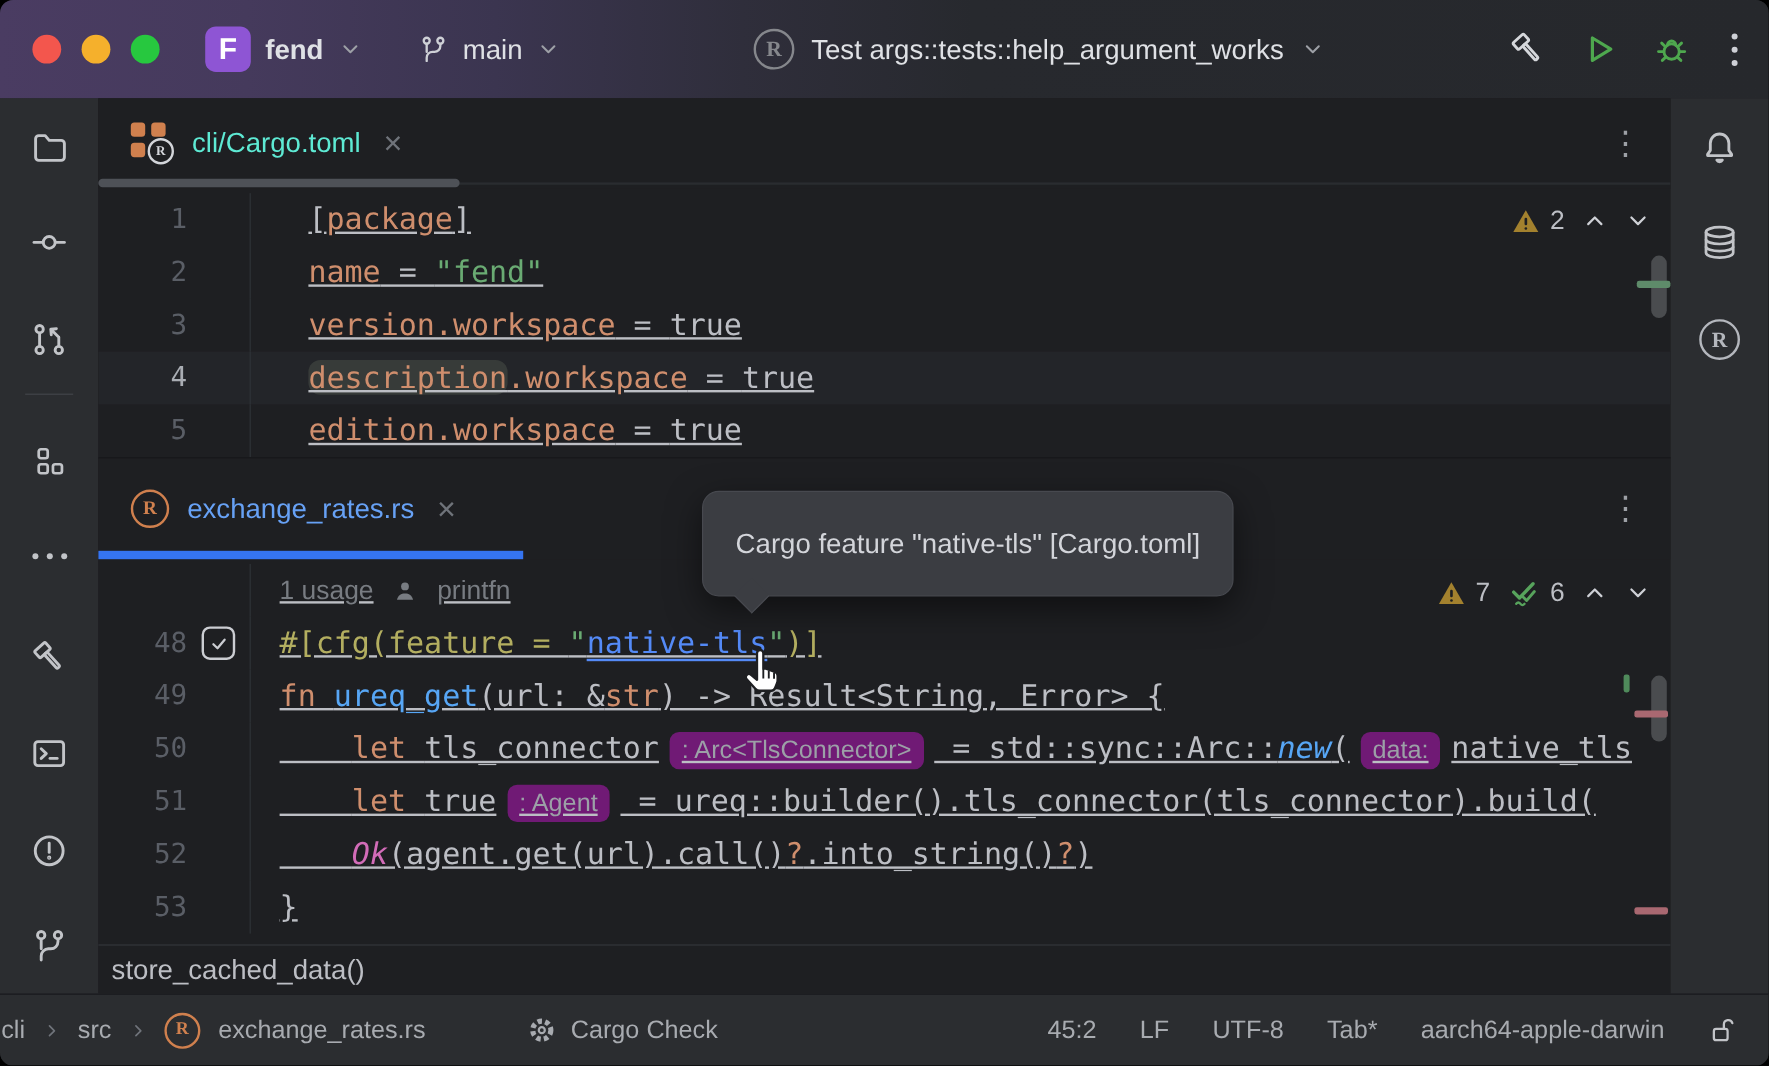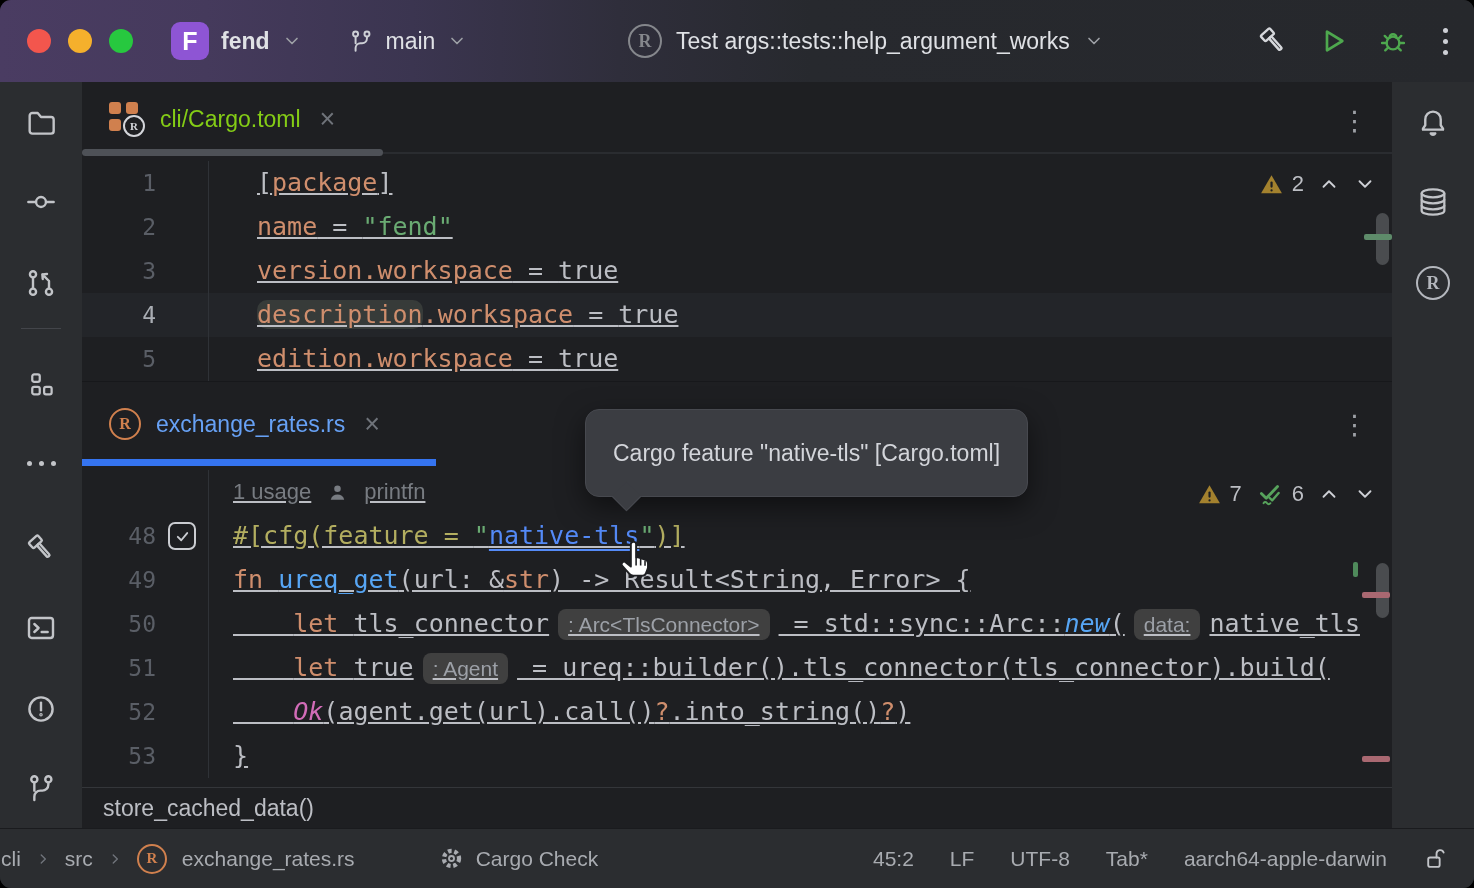--- a/index.html
+++ b/index.html
@@ -33,21 +33,21 @@
     justify-content:center;color:#C2C4C8;}
   .rail-div{position:absolute;left:21px;width:40px;height:1px;background:#43454A;}
   .hdots{display:flex;gap:7px;}
   .hdots i{width:5px;height:5px;border-radius:50%;background:#C2C4C8;display:block;}
   
   .center{position:absolute;left:82px;top:82px;right:82px;bottom:60px;background:#1E1F22;}
   .tabbar{position:relative;display:flex;align-items:center;background:#1E1F22;}
   .tabbar.one{height:75px;}
   .tabbar.two{height:84px;border-top:1px solid #17181B;}
   .tab{display:flex;align-items:center;gap:15px;padding:0 18px 0 27px;height:100%;}
-  .tab-title{font-size:23px;color:#84cc16;}
+  .tab-title{font-size:23px;color:#5eead4;}
   .tab-title.active{color:#67A1F5;}
   .tab-close{color:#6F737A;font-size:27px;line-height:1;margin-left:4px;}
   .kebab{position:absolute;right:24px;top:50%;transform:translateY(-50%);color:#9DA0A6;
     font-size:27px;font-family:"DejaVu Sans",sans-serif;}
   .hthumb{position:absolute;left:0;bottom:1px;width:301px;height:7px;border-radius:4px;background:#4E5157;}
   .htrack{position:absolute;left:0;right:0;bottom:3px;height:2px;background:#2A2C30;}
   .underline{position:absolute;left:0;bottom:0;width:354px;height:7px;background:#3574F0;}
   
   .cargoicon{position:relative;width:36px;height:35px;flex:none;}
   .cargoicon i{position:absolute;width:12px;height:12px;border-radius:3px;background:#D0804E;}
@@ -74,41 +74,41 @@
   .gic{width:52px;display:flex;align-items:center;justify-content:center;}
   .cod{flex:1;border-left:1px solid #2F3237;line-height:44px;white-space:pre;overflow:hidden;height:44px;text-decoration:underline;}
   .editor.one .cod{padding-left:48px;}
   .editor.two .cod{padding-left:24px;}
   .cod.usage{display:flex;align-items:center;gap:15px;white-space:normal;}
   .tp{color:#BCBEC4}.tk{color:#CF8E6D}.ts{color:#6AAB73}.tm{color:#B3AE60}
   .tlink{color:#548AF7;text-decoration:underline;text-underline-offset:5px;}
   .tfn{color:#57A6F5}.tkwit{color:#57A6F5;font-style:italic}
   .tenum{color:#D26CB8;font-style:italic}.tq{color:#CF8E6D}
   .thl{color:#CF8E6D;background:#373B39;border-radius:10px;}
-  .tchip{font-family:"Liberation Sans",sans-serif;font-size:21px;color:#9CA0A7;background:#404040;
+  .tchip{font-family:"Liberation Sans",sans-serif;font-size:21px;color:#9CA0A7;background:#701a75;
     border-radius:8px;padding:4px 10px;margin:0 9px;line-height:1;}
   .tdim{color:#787C82;font-size:22px;font-family:"Liberation Sans",sans-serif;}
   .gcheck{width:24px;height:24px;border:2.5px solid #CBCDD2;border-radius:7px;
     display:flex;align-items:center;justify-content:center;}
   
   .inspect{position:absolute;top:14px;right:16px;display:flex;align-items:center;gap:14px;
     font-family:"Liberation Sans",sans-serif;font-size:22px;color:#BCBEC4;z-index:5;}
   .inspect .cnt{margin-left:-6px;}
   .vthumb{position:absolute;width:13px;border-radius:7px;background:#4A4C4F;}
   .mark{position:absolute;border-radius:2px;}
   
   .tooltip{position:absolute;left:585px;top:409px;height:86px;background:#3B3D42;border:1px solid #47494F;
     border-radius:14px;box-shadow:0 10px 28px rgba(0,0,0,.5);display:flex;align-items:center;
     padding:0 27px;font-size:23px;color:#D3D5DA;z-index:40;}
   .tooltip .ptr{position:absolute;left:30px;bottom:-11px;width:20px;height:20px;background:#3B3D42;
     border-right:1px solid #47494F;border-bottom:1px solid #47494F;transform:rotate(45deg);}
   .handcursor{position:absolute;left:613px;top:538px;z-index:50;}
   
   .sticky{height:41px;border-top:1px solid #34363A;display:flex;align-items:center;
-    padding-left:21px;color:#BCBEC4;font-size:23px;}
+    padding-left:11px;color:#BCBEC4;font-size:23px;}
   .statusbar{position:absolute;left:0;right:0;bottom:0;height:60px;background:#2B2D30;
     border-top:1px solid #1A1B1E;display:flex;align-items:center;padding:0 26px 0 10px;
     box-sizing:border-box;font-size:21px;color:#A8ABB0;}
   .crumbs{display:flex;align-items:center;gap:15px;text-align:right;}
   .crumb.first{margin-left:-9px;}
   .cargo-check{display:flex;align-items:center;gap:12px;margin-left:84px;}
   .sb-right{margin-left:auto;display:flex;align-items:center;gap:36px;}
   svg{display:block;}
 </style>
 </head>

